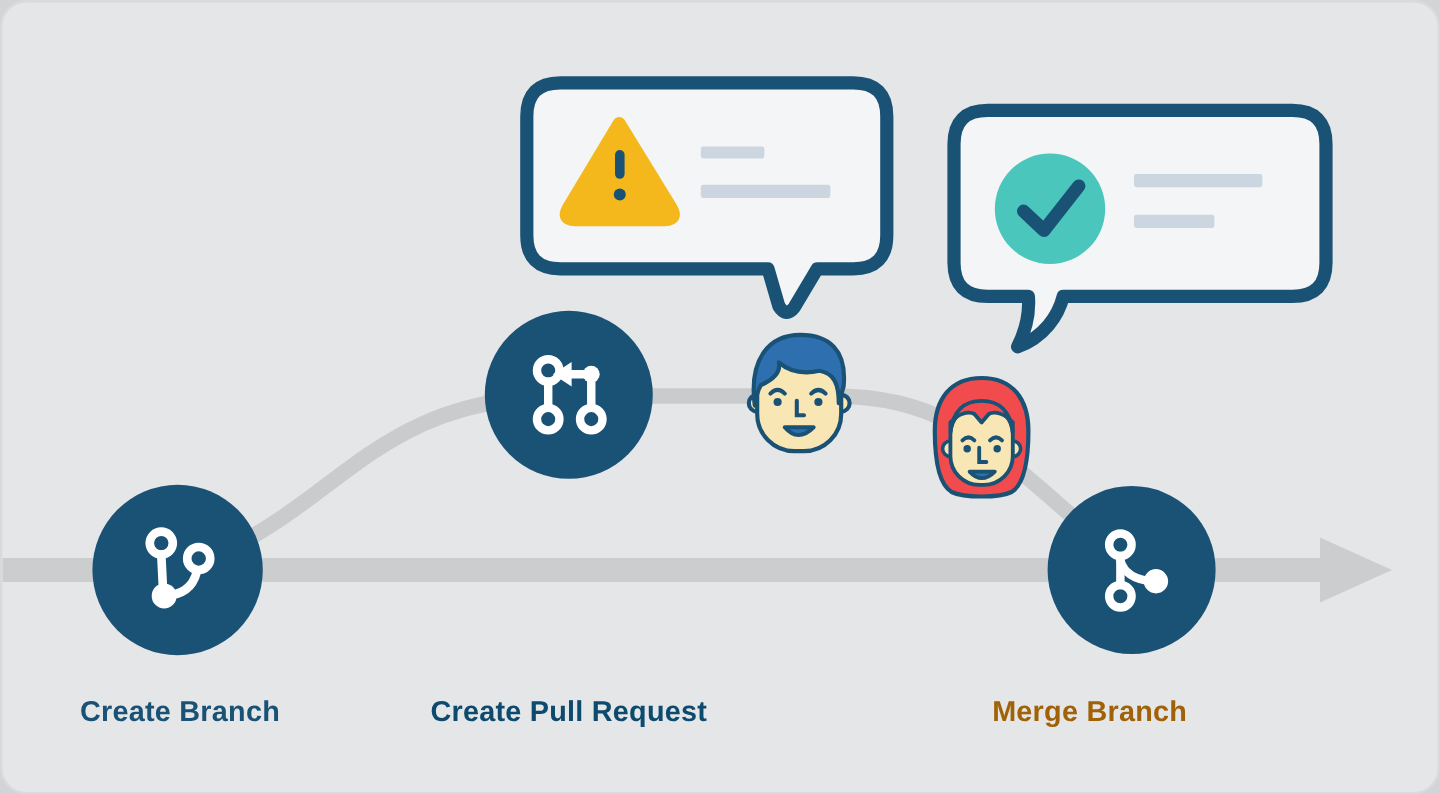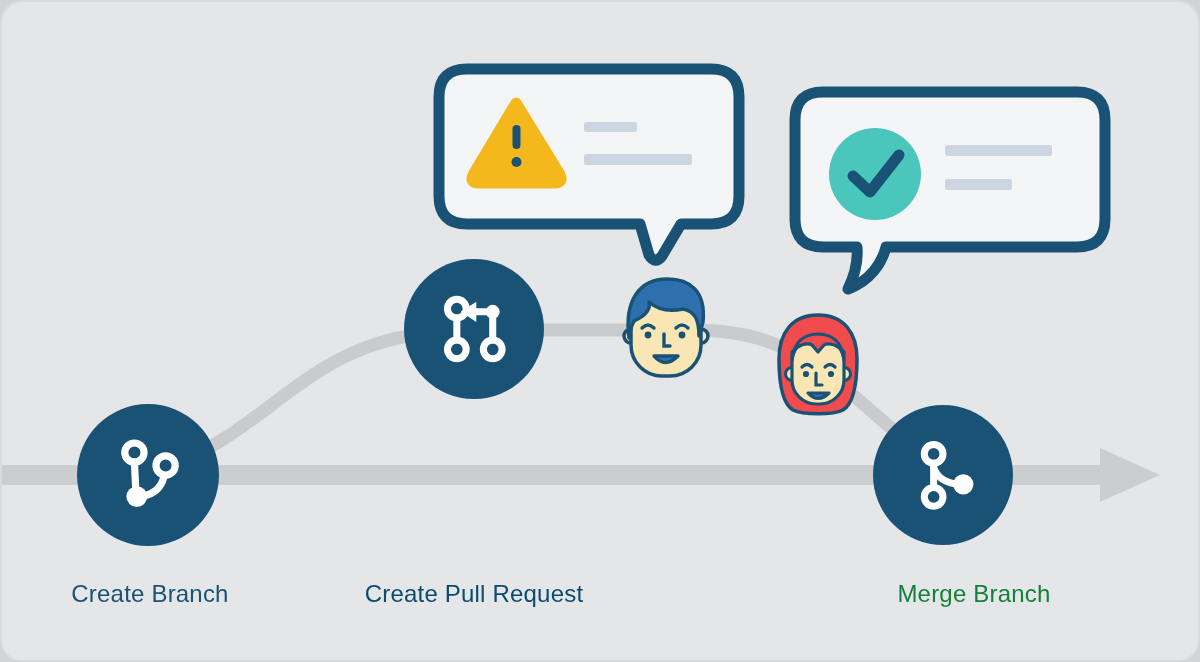--- a/index.html
+++ b/index.html
@@ -20,21 +20,21 @@
     position:absolute;border-radius:50%;
     display:flex;align-items:center;justify-content:center;
     z-index:2;
   }
   .avatar{position:absolute;z-index:3;}
   .bubble{position:absolute;z-index:4;}
   .flow{position:absolute;left:0;top:0;z-index:1;}
   .step-label{
     position:absolute;z-index:2;
     transform:translateX(-50%);
-    font-size:24px;font-weight:normal;letter-spacing:0.2px;
+    font-size:24px;font-weight:bold;letter-spacing:0.2px;
     white-space:nowrap;
     top:578px;
   }
 </style>
 </head>
 <body>
 
 <div class="canvas">
 
   <svg class="flow" width="1200" height="662" viewBox="0 0 1200 662">
@@ -148,15 +148,15 @@
         <circle cx="90" cy="92" r="46" fill="#4ac6bc"></circle>
         <path d="M 68 94 L 85 110 L 114 73" fill="none" stroke-width="11" stroke-linecap="round" stroke-linejoin="round" stroke="#1a5276"></path>
       </g>
       <rect x="160" y="63" width="107" height="11" rx="2" fill="#ccd6e0"></rect>
       <rect x="160" y="97" width="67" height="11" rx="2" fill="#ccd6e0"></rect>
     </svg>
   </div>
 
   <div class="step-label" style="left: 148px; color: rgb(26, 82, 118);">Create Branch</div>
   <div class="step-label" style="left: 472px; color: #0c4a6e;">Create Pull Request</div>
-  <div class="step-label" style="left: 972px; color: #15803d;">Merge Branch</div>
+  <div class="step-label" style="left: 906px; color: #a16207;">Merge Branch</div>
 
 </div>
 
 </body></html>

